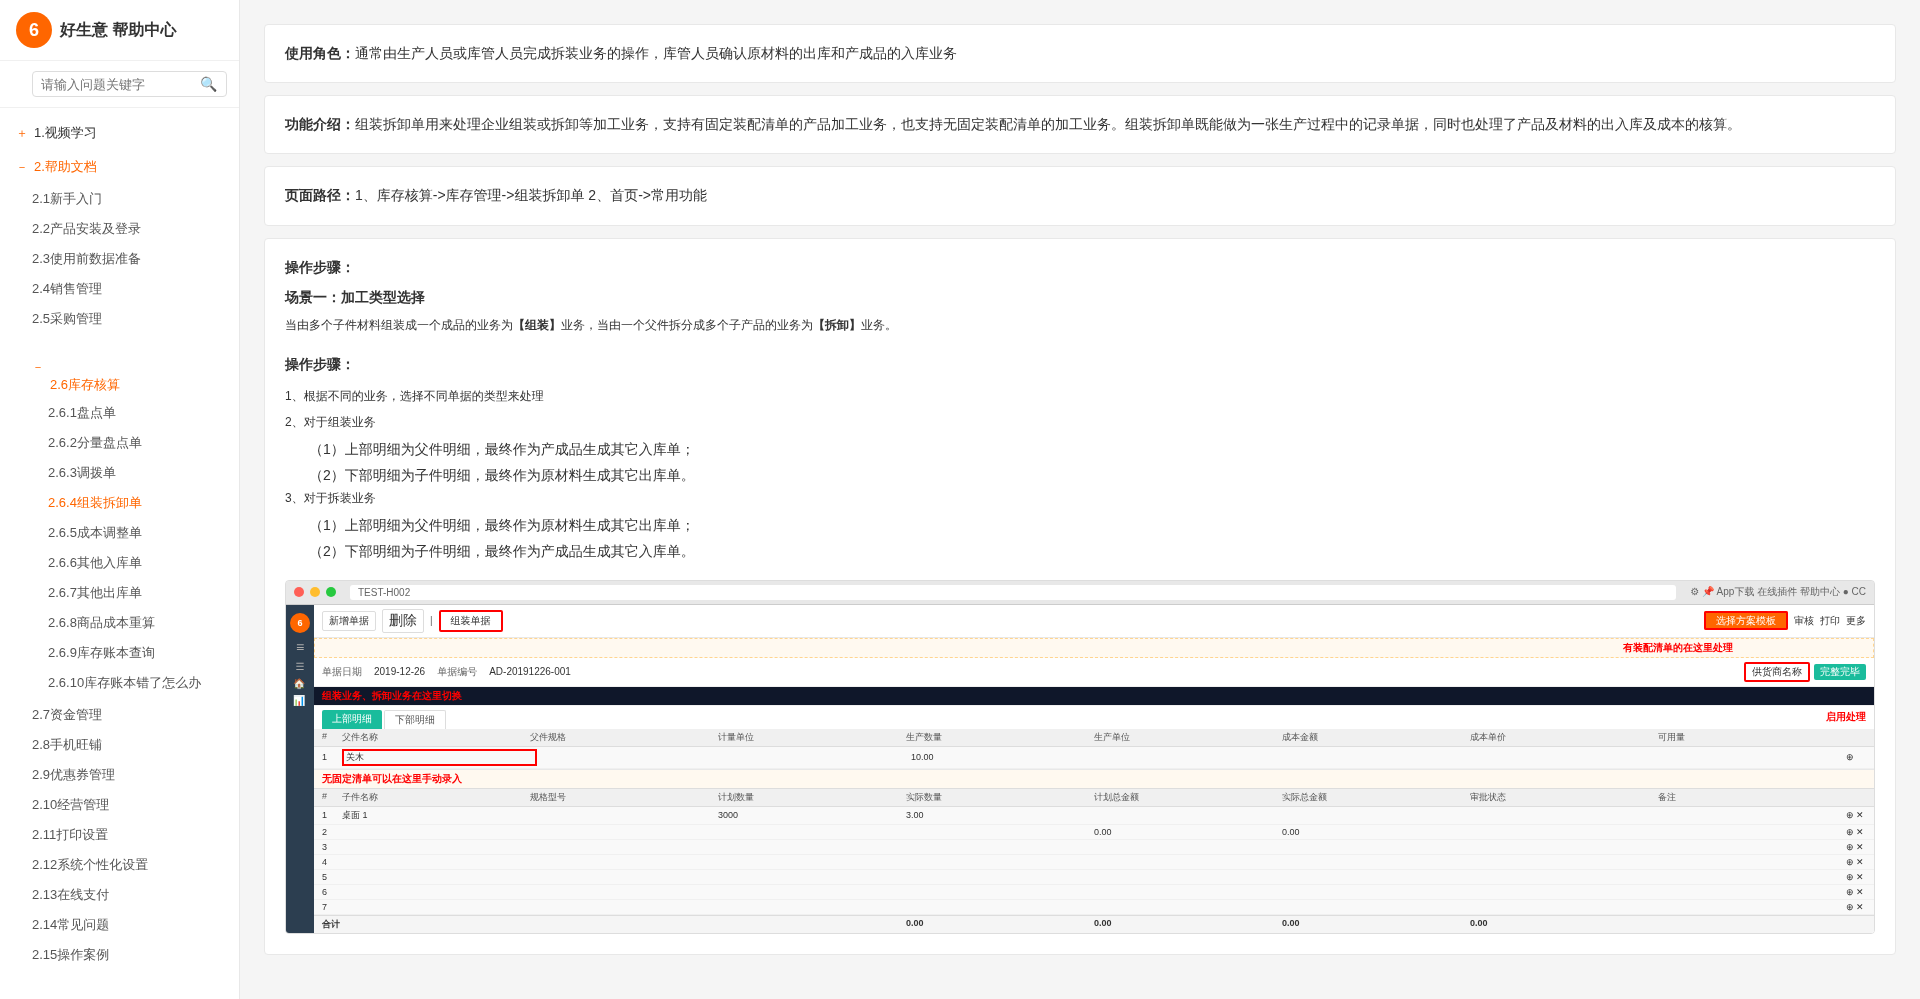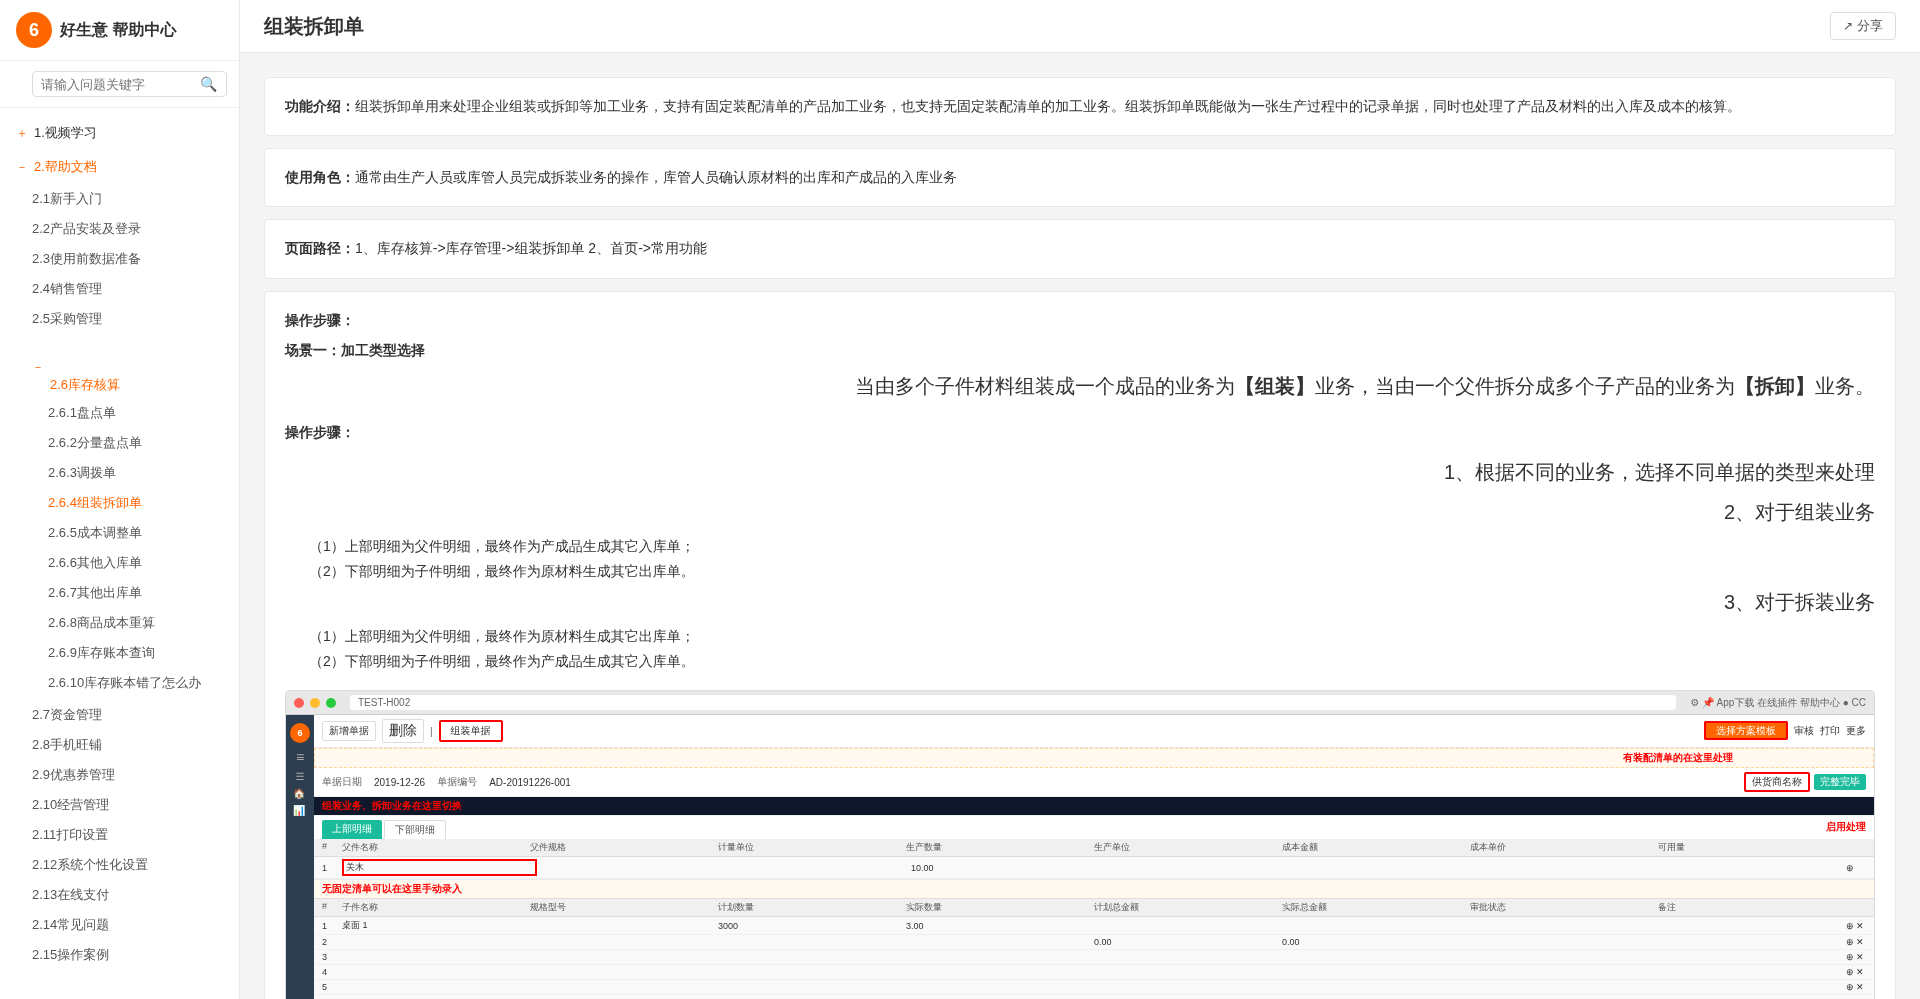--- a/index.html
+++ b/index.html
@@ -31,21 +31,21 @@
     .share-btn { display: flex; align-items: center; gap: 4px; color: #555; font-size: 13px; cursor: pointer; border: 1px solid #ddd; padding: 4px 12px; border-radius: 4px; background: #fff; }
 
     .main-content { flex: 1; overflow-y: auto; padding: 24px; background: #f5f5f5; }
 
     .content-card { background: #fff; border: 1px solid #e8e8e8; border-radius: 4px; padding: 16px 20px; margin-bottom: 12px; line-height: 1.8; font-size: 14px; color: #333; }
     .content-card p { margin: 0; }
 
     .steps-section { background: #fff; border: 1px solid #e8e8e8; border-radius: 4px; padding: 20px; }
     .steps-title { font-weight: bold; font-size: 14px; margin-bottom: 12px; }
     .scenario-title { font-weight: bold; font-size: 14px; margin-bottom: 8px; }
-    .step-text { font-size: 20px; line-height: 1.8; margin-bottom: 4px; text-align: right; }
+    .step-text { font-size: 12px; line-height: 1.8; margin-bottom: 4px; }
     .step-indent { padding-left: 24px; font-size: 14px; line-height: 1.8; }
     .bold-text { font-weight: bold; }
 
     
     .screenshot-container { margin-top: 16px; border: 1px solid #ddd; border-radius: 4px; overflow: hidden; background: #f0f0f0; }
   </style>
 </head>
 <body>
 
 <div class="sidebar">
@@ -104,39 +104,32 @@
         <div class="nav-sub-item" style="padding-left:0;">2.12系统个性化设置</div>
         <div class="nav-sub-item" style="padding-left:0;">2.13在线支付</div>
         <div class="nav-sub-item" style="padding-left:0;">2.14常见问题</div>
         <div class="nav-sub-item" style="padding-left:0;">2.15操作案例</div>
       </div>
     </div>
   </div>
 </div>
 
 <div class="main">
-  <div class="main-header">
-    <h1 class="main-title">组装拆卸单</h1>
-    <button class="share-btn">
-      <span style="font-size:12px;">↗</span>
-      <span>分享</span>
-    </button>
-  </div>
 
   <div class="main-content">
+
+    <div class="content-card">
+      <p>
+        <span class="bold-text">使用角色：</span><span>通常由生产人员或库管人员完成拆装业务的操作，库管人员确认原材料的出库和产成品的入库业务</span>
+      </p>
+    </div>
 
     <div class="content-card">
       <p>
         <span class="bold-text">功能介绍：</span><span>组装拆卸单用来处理企业组装或拆卸等加工业务，支持有固定装配清单的产品加工业务，也支持无固定装配清单的加工业务。组装拆卸单既能做为一张生产过程中的记录单据，同时也处理了产品及材料的出入库及成本的核算。</span>
-      </p>
-    </div>
-
-    <div class="content-card">
-      <p>
-        <span class="bold-text">使用角色：</span><span>通常由生产人员或库管人员完成拆装业务的操作，库管人员确认原材料的出库和产成品的入库业务</span>
       </p>
     </div>
 
     <div class="content-card">
       <p>
         <span class="bold-text">页面路径：</span><span>1、库存核算-&gt;库存管理-&gt;组装拆卸单  2、首页-&gt;常用功能</span>
       </p>
     </div>
 
     <div class="steps-section">

